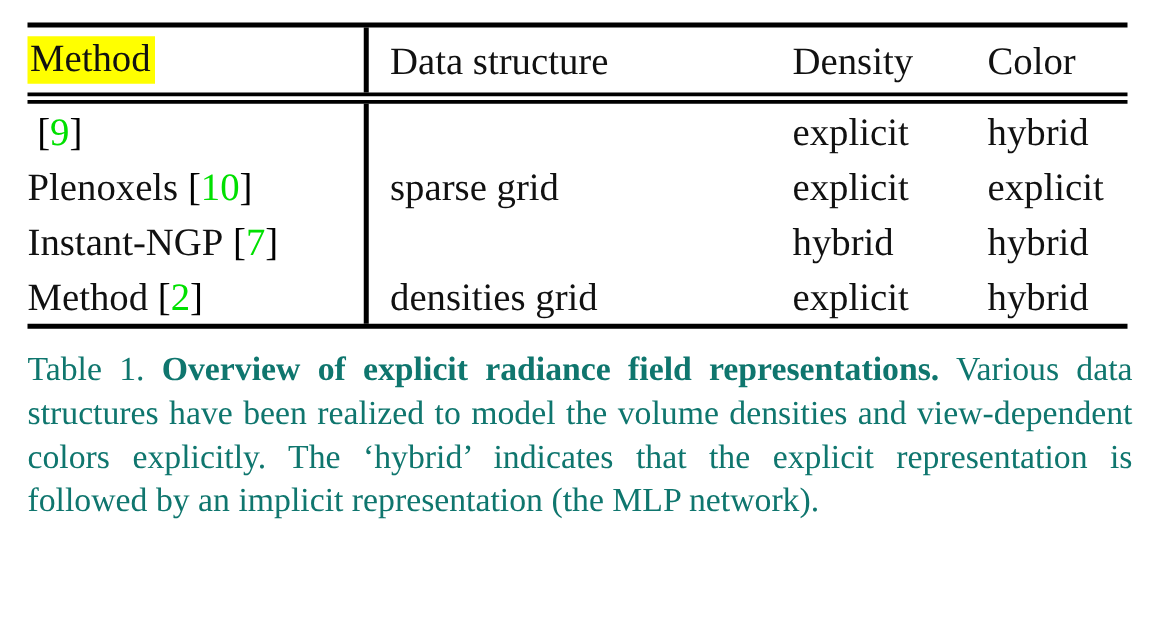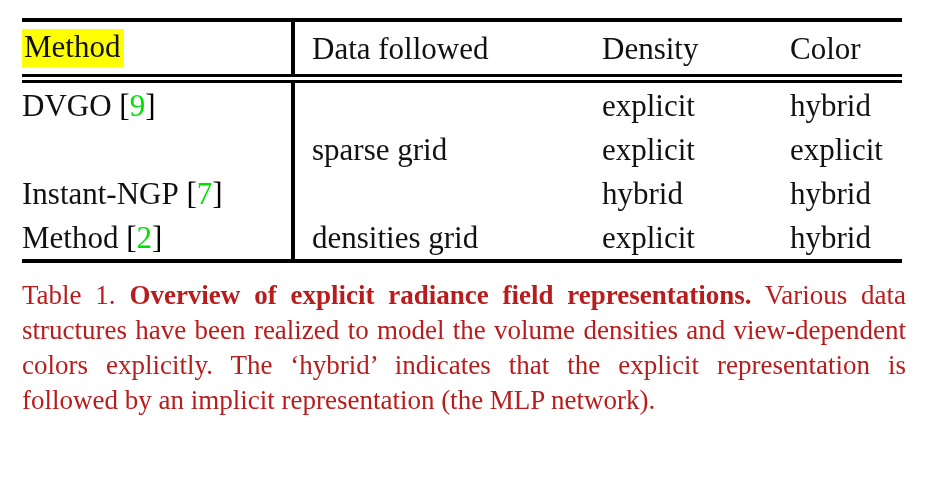--- a/index.html
+++ b/index.html
@@ -69,21 +69,21 @@
     top: 0;
     height: 100%;
     display: flex;
     align-items: center;
     font-size: 31px;
     line-height: 1;
     white-space: nowrap;
   }
   .c-method    { left: 0px;   }
   .c-ds        { left: 290px; }
-  .c-density   { left: 580px; }
+  .c-density   { left: 612px; }
   .c-color     { left: 768px; }
 
   .header-row .cell { font-size: 31px; }
 
   .hl {
     background: #ffff00;
     padding: 2px 4px 3px 2px;
     display: inline-block;
     line-height: 1.05;
   }
@@ -98,61 +98,64 @@
   
   #caption {
     position: absolute;
     left: 22px;
     top: 278px;
     width: 884px;
     font-size: 27px;
     line-height: 35px;
     text-align: justify;
     text-justify: inter-word;
-    color: #b91c1c;
+    color: #0f766e;
   }
   #caption b { font-weight: 700; }
   #caption .tablenum { font-weight: 400; }
 </style>
 </head>
 <body>
 
 <div id="page">
 
   <div id="table-block">
 
     <div class="rule rule-top"></div>
 
     <div class="table-grid">
       <div class="vdivider"></div>
       <div class="trow header-row">
         <div class="cell c-method">
             <span class="hl">Method</span>
           </div>
-        <div class="cell c-ds">Data followed</div>
+        <div class="cell c-ds">Data structure</div>
         <div class="cell c-density">Density</div>
         <div class="cell c-color">Color</div>
       </div>
     </div>
 
     <div class="rule rule-mid-a"></div>
     <div class="rule rule-mid-b"></div>
 
     <div class="table-grid">
       <div class="vdivider"></div>
 
       <div class="trow">
         <div class="cell c-method">
-          <span>DVGO</span>&nbsp;<span class="cite"><span>[</span><span class="num">9</span><span>]</span></span>
+          &nbsp;<span class="cite"><span>[</span><span class="num">9</span><span>]</span></span>
         </div>
         <div class="cell c-density">explicit</div>
         <div class="cell c-color">hybrid</div>
       </div>
 
       <div class="trow">
+        <div class="cell c-method">
+          <span>Plenoxels</span>&nbsp;<span class="cite"><span>[</span><span class="num">10</span><span>]</span></span>
+        </div>
         <div class="cell c-ds">sparse grid</div>
         <div class="cell c-density">explicit</div>
         <div class="cell c-color">explicit</div>
       </div>
 
       <div class="trow">
         <div class="cell c-method">
           <span>Instant-NGP</span>&nbsp;<span class="cite"><span>[</span><span class="num">7</span><span>]</span></span>
         </div>
         <div class="cell c-density">hybrid</div>

